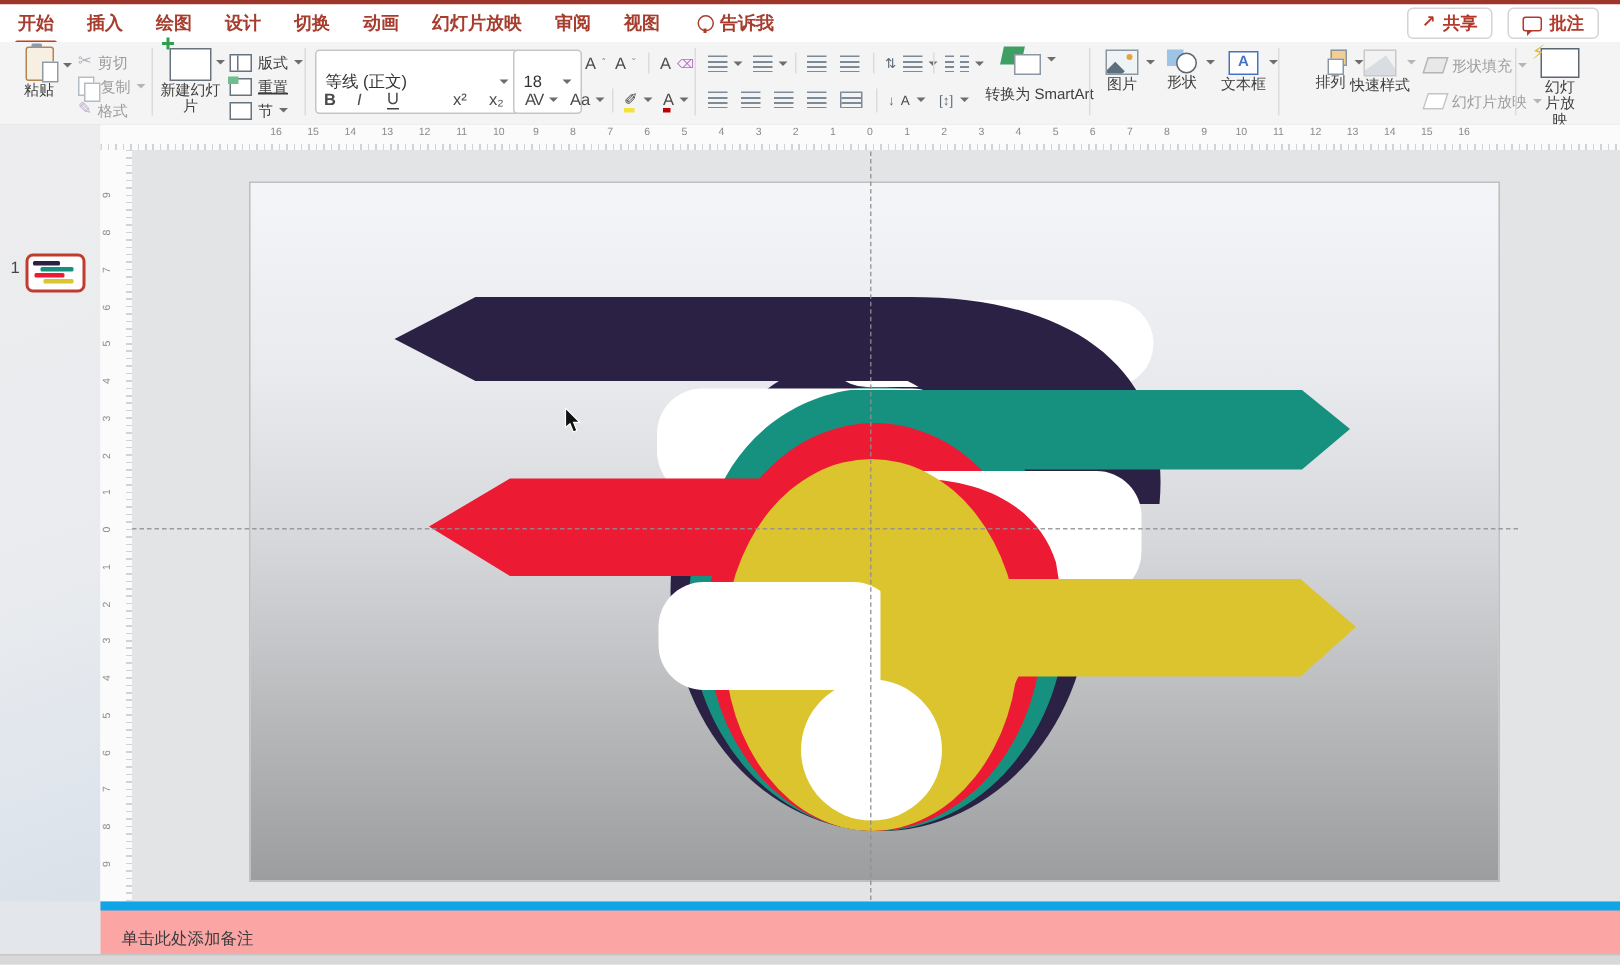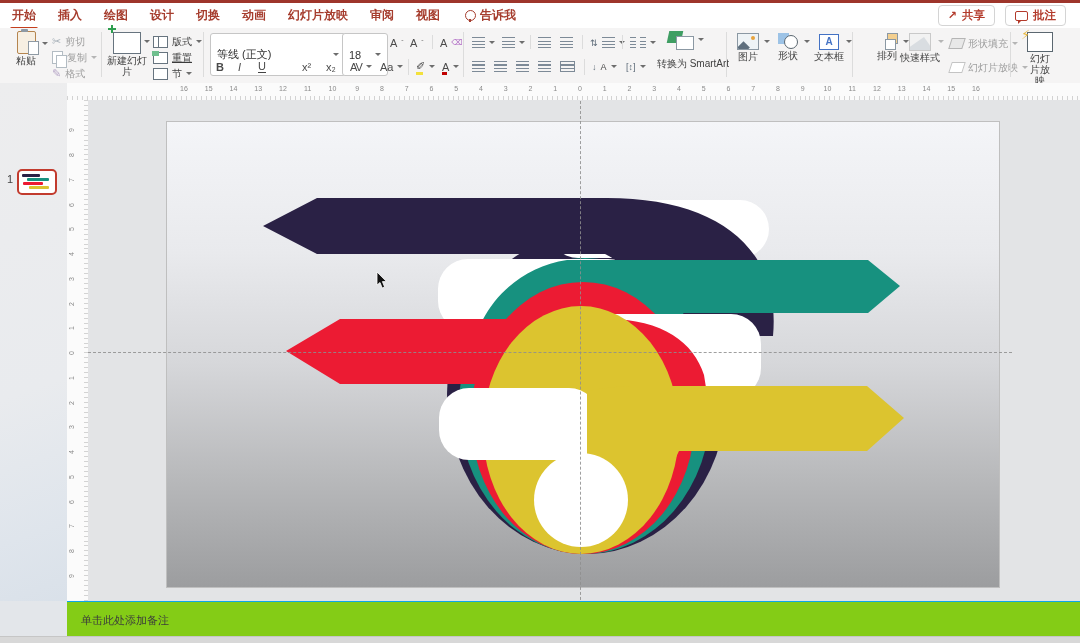--- a/index.html
+++ b/index.html
@@ -94,21 +94,21 @@
 
   
   .canvas{left:88px;top:100px;width:992px;height:501px;background:#e3e4e6;}
   .slide{left:166px;top:121px;width:834px;height:467px;border:1px solid #bfbfbf;box-sizing:border-box;
          background:linear-gradient(180deg,#f4f5f8 0%,#e9eaed 28%,#d6d7da 52%,#b6b7b9 78%,#9c9d9f 100%);}
   .slide svg{display:block;width:834px;height:467px;}
   .guide-v{left:580px;top:101px;height:529px;width:0;border-left:1px dashed #8f8f8f;opacity:.85;}
   .guide-h{left:88px;top:352px;width:924px;height:0;border-top:1px dashed #8f8f8f;opacity:.85;}
 
   
-  .notes{left:67px;top:601px;width:1013px;height:35px;background:#84cc16;border-top:1px solid #0ea5e9;}
+  .notes{left:67px;top:601px;width:1013px;height:35px;background:#fca5a5;border-top:6px solid #0ea5e9;}
   .notes-left{left:0;top:601px;width:67px;height:35px;background:#e3e6ea;}
   .notes-text{position:absolute;left:14px;top:11px;font-size:11px;color:#3c3c3c;}
   .bottombar{left:0;top:636px;width:1080px;height:7px;background:#d8d8d8;border-top:1px solid #c6c6c6;}
 
   .cursor{left:376px;top:272px;width:12px;height:18px;}
 </style>
 </head>
 <body>
 
 <div class="abs top-edge"></div>

